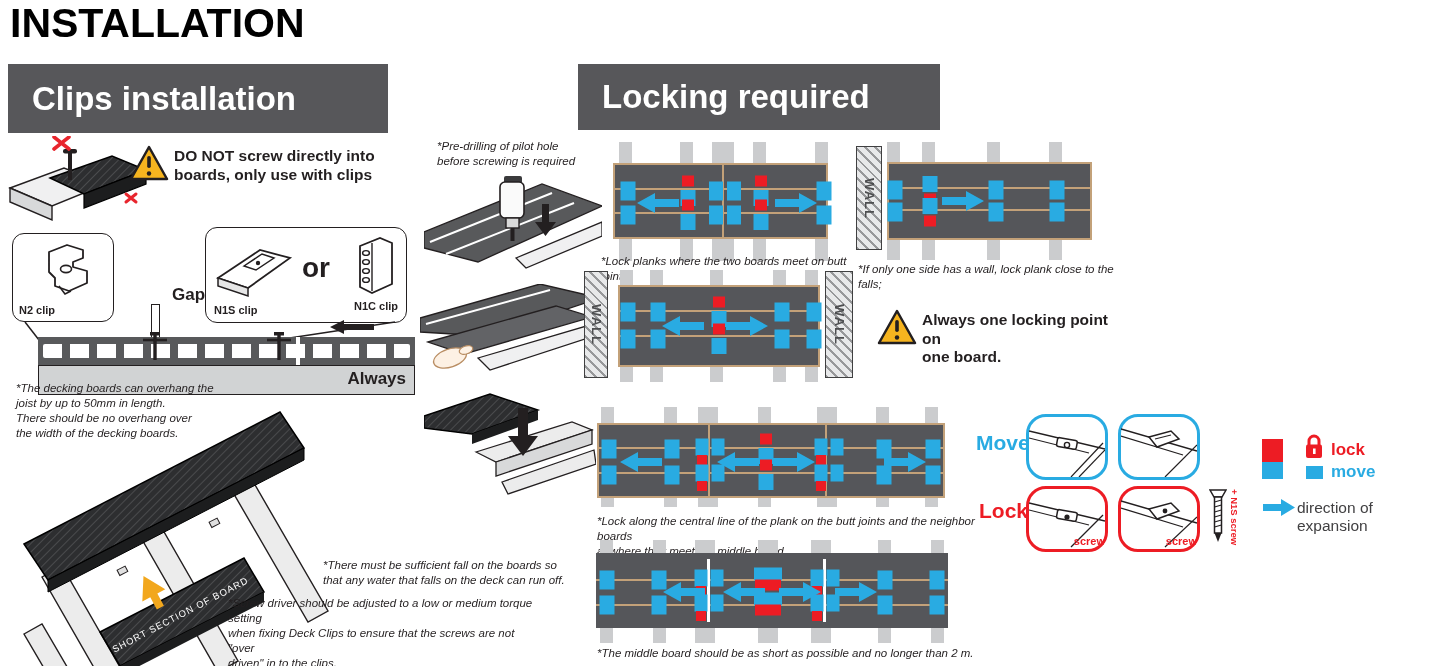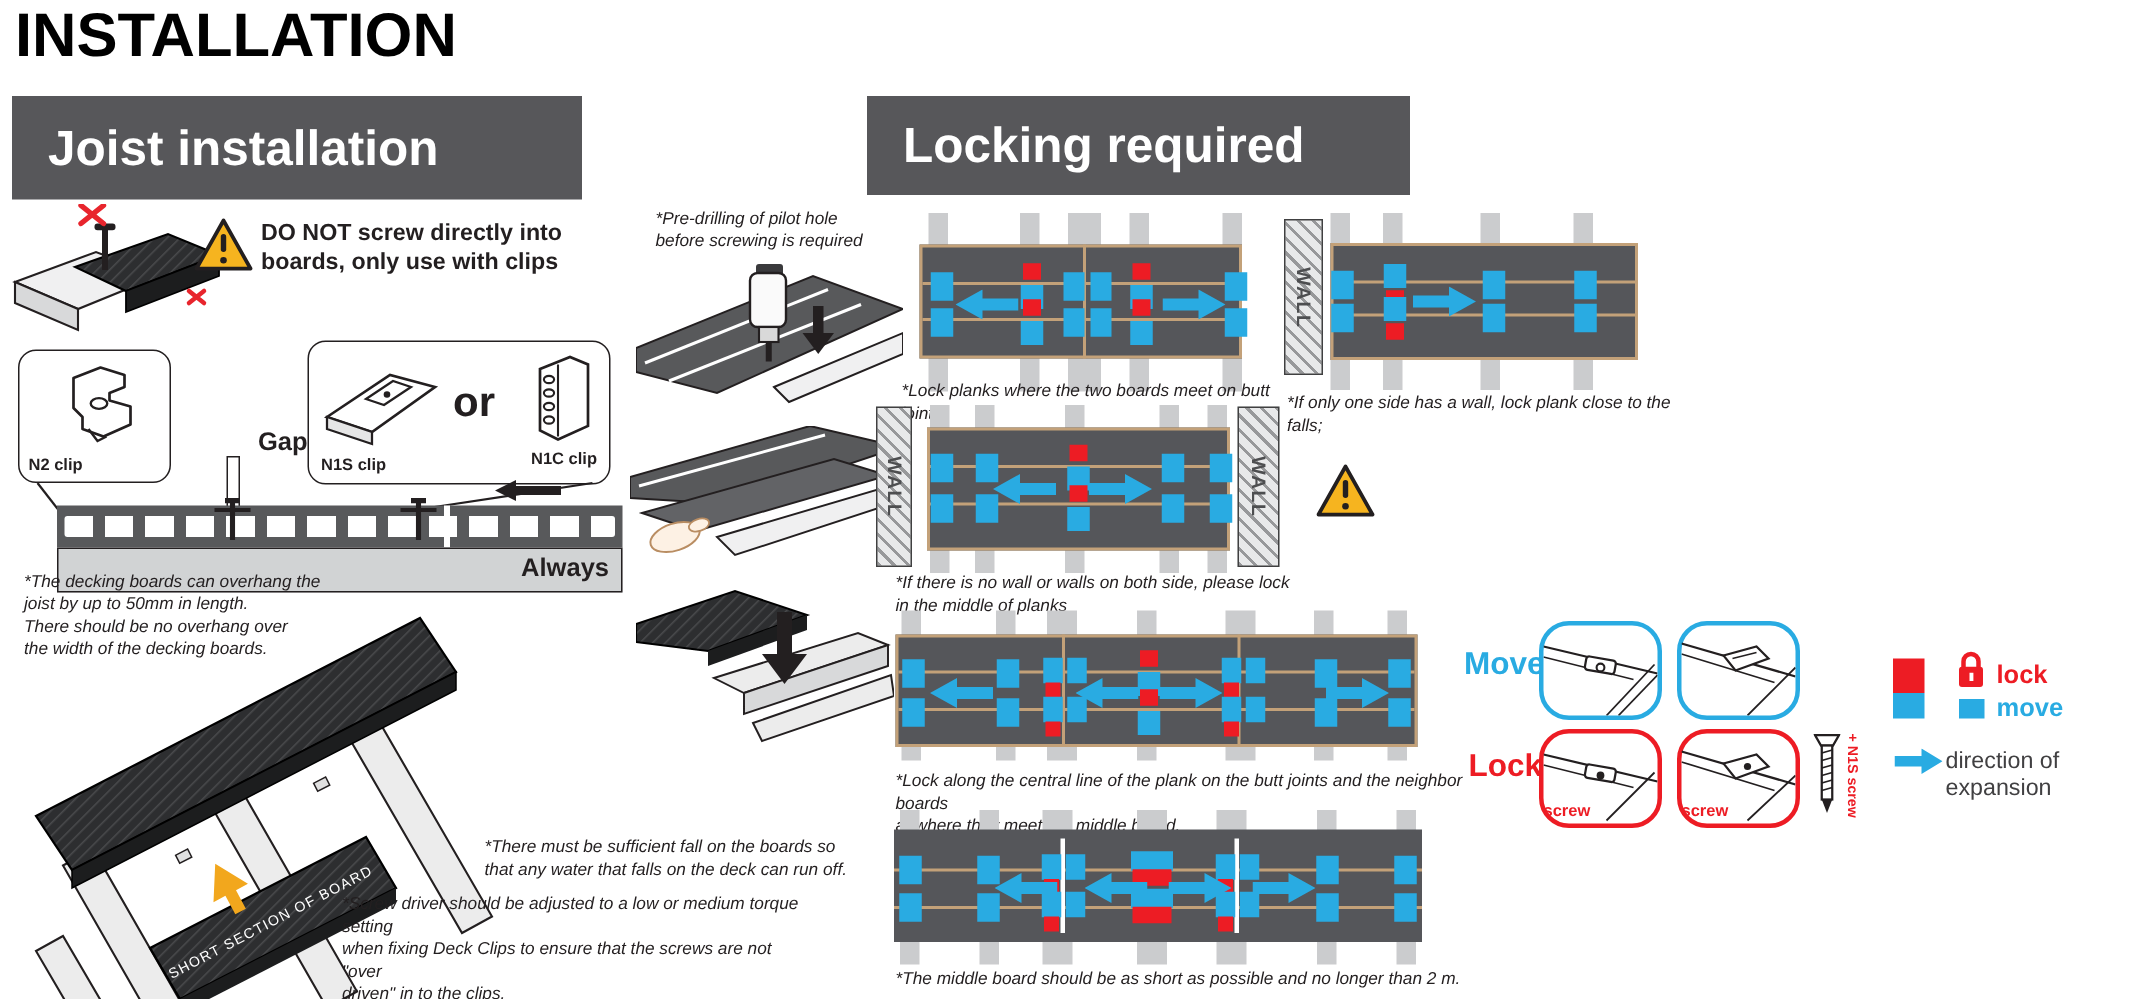--- a/index.html
+++ b/index.html
@@ -30,34 +30,34 @@
   .ld-panel.noborder{border:none;}
   .ld-line{position:absolute;left:0;right:0;height:2px;background:#c3a179;}
   .ld-butt{position:absolute;top:-2px;bottom:-2px;width:2px;background:#c3a179;}
   .ld-butt.white{top:8%;bottom:8%;width:3px;background:#fff;}
   .ld-rect{position:absolute;transform:translate(-50%,-50%);}
   .ld-arrow{position:absolute;transform:translate(-50%,-50%);line-height:0;}
   .legend-word{font-weight:bold;font-size:21px;}
   .legend-box{position:absolute;width:82px;height:66px;border-radius:20px;box-sizing:border-box;background:#fff;}
   .legend-box.move{border:3px solid #29abe2;}
   .legend-box.lock{border:3px solid #ed1c24;}
-  .screw-word{position:absolute;bottom:2px;left:0;right:0;text-align:left;
+  .screw-word{position:absolute;bottom:2px;left:0;right:0;text-align:right;
               color:#ed1c24;font-weight:bold;font-size:11px;}
   .key-word{font-weight:bold;font-size:17px;}
   .expansion-text{font-size:15.5px;color:#414042;}
   .rot90{transform-origin:0 0;transform:rotate(90deg);}
 </style>
 </head>
 <body>
 
 <div class="stage">
 
   <div class="abs title" style="left:10px;top:0px;">INSTALLATION</div>
 
-  <div class="abs banner" style="left:8px;top:64px;width:380px;height:69px;">Joist installation</div>
+  <div class="abs banner" style="left:8px;top:64px;width:380px;height:69px;">Clips installation</div>
 
   <svg class="abs" style="left:6px;top:136px;" width="142" height="102" viewBox="0 0 142 102">
     <defs>
       <pattern id="hatchA" width="6" height="6" patternTransform="rotate(45)" patternUnits="userSpaceOnUse">
         <rect width="6" height="6" fill="#2d2e30"></rect>
           <line x1="0" y1="0" x2="0" y2="6" stroke="#4a4b4d" stroke-width="2"></line>
       </pattern>
     </defs>
     <polygon points="4,52 58,32 100,48 46,70" fill="#f0f0f1" stroke="#231f20" stroke-width="1.4"></polygon>
     <polygon points="4,52 46,70 46,84 4,66" fill="#d8d9da" stroke="#231f20" stroke-width="1.4"></polygon>
@@ -303,28 +303,28 @@
         <div class="ld-rect" style="left: 193.92px; top: 25.42px; width: 15px; height: 19px; background: rgb(41, 171, 226);"></div>
         <div class="ld-rect" style="left: 193.92px; top: 51.66px; width: 15px; height: 19px; background: rgb(41, 171, 226);"></div>
         <div class="ld-arrow" style="left: 62.62px; top: 38.54px;"><svg width="42" height="20" viewBox="0 0 42 20">
             <polygon points="42,6 18,6 18,0 0,10 18,20 18,14 42,14" fill="#29abe2"></polygon>
           </svg></div>
         <div class="ld-arrow" style="left: 127.26px; top: 38.54px;"><svg width="42" height="20" viewBox="0 0 42 20">
             <polygon points="0,6 24,6 24,0 42,10 24,20 24,14 0,14" fill="#29abe2"></polygon>
           </svg></div>
       </div>
     </div>
-  <div class="abs cap" style="left:597px;top:382px;width:270px;">*If there is no wall or walls on both side, please lock
-in the middle of planks</div>
 
   <svg class="abs" style="left:876px;top:308px;" width="42" height="38" viewBox="0 0 42 38">
     <path d="M21,3 L39,35 H3 Z" fill="#f6b41f" stroke="#231f20" stroke-width="2.5" stroke-linejoin="round"></path>
     <rect x="19.2" y="12" width="3.6" height="12" rx="1.8" fill="#231f20"></rect>
     <circle cx="21" cy="29.5" r="2.2" fill="#231f20"></circle>
   </svg>
+  <div class="abs warn-text" style="left:922px;top:311px;width:200px;font-size:15.5px;">Always one locking point on
+one board.</div>
 
   <div class="lockdiag" style="left:597px;top:407px;width:348px;height:100px;">
       <div class="joistv" style="left: 3.94px; width: 13px;"></div>
       <div class="joistv" style="left: 66.58px; width: 13px;"></div>
       <div class="joistv" style="left: 101.36px; width: 20px;"></div>
       <div class="joistv" style="left: 160.54px; width: 13px;"></div>
       <div class="joistv" style="left: 219.68px; width: 20px;"></div>
       <div class="joistv" style="left: 278.86px; width: 13px;"></div>
       <div class="joistv" style="left: 327.58px; width: 13px;"></div>
       <div class="ld-panel" style="left: 0px; top: 16px; width: 348px; height: 75px;">

